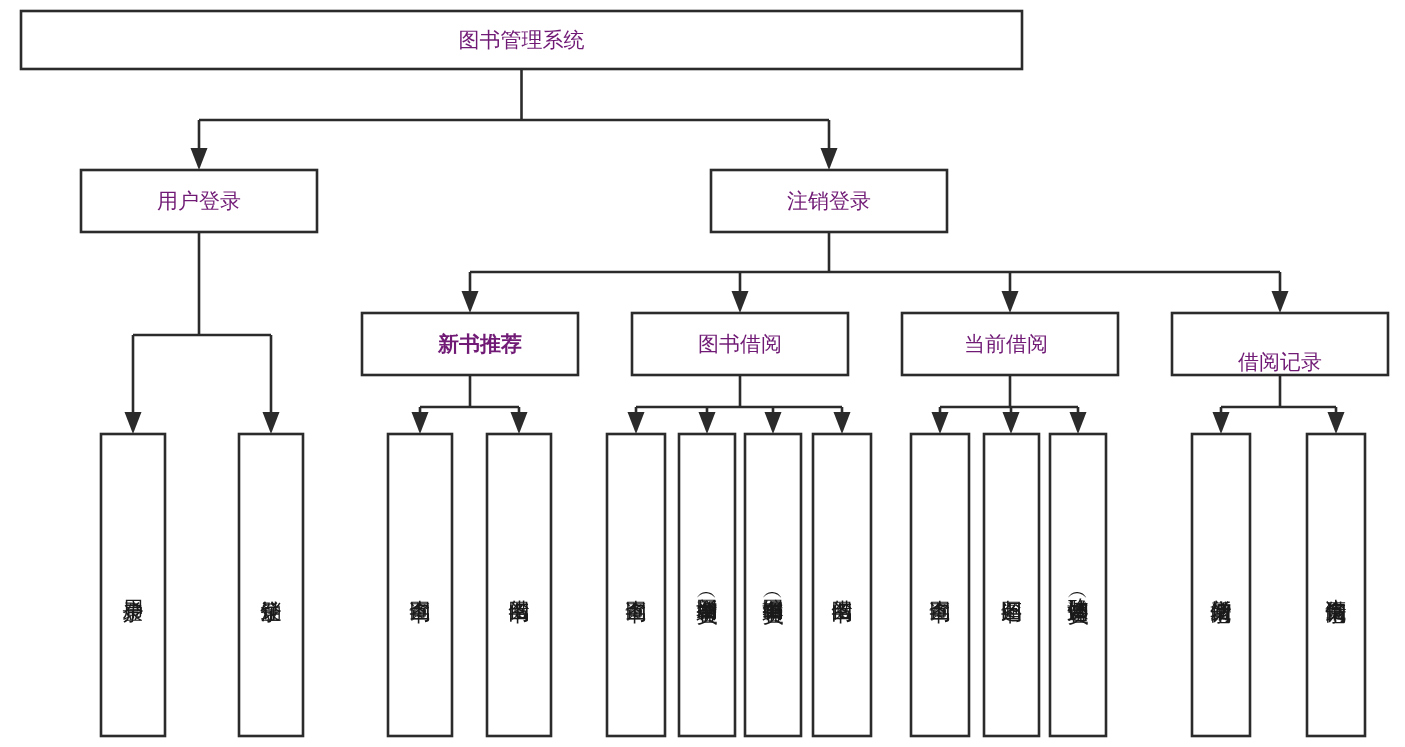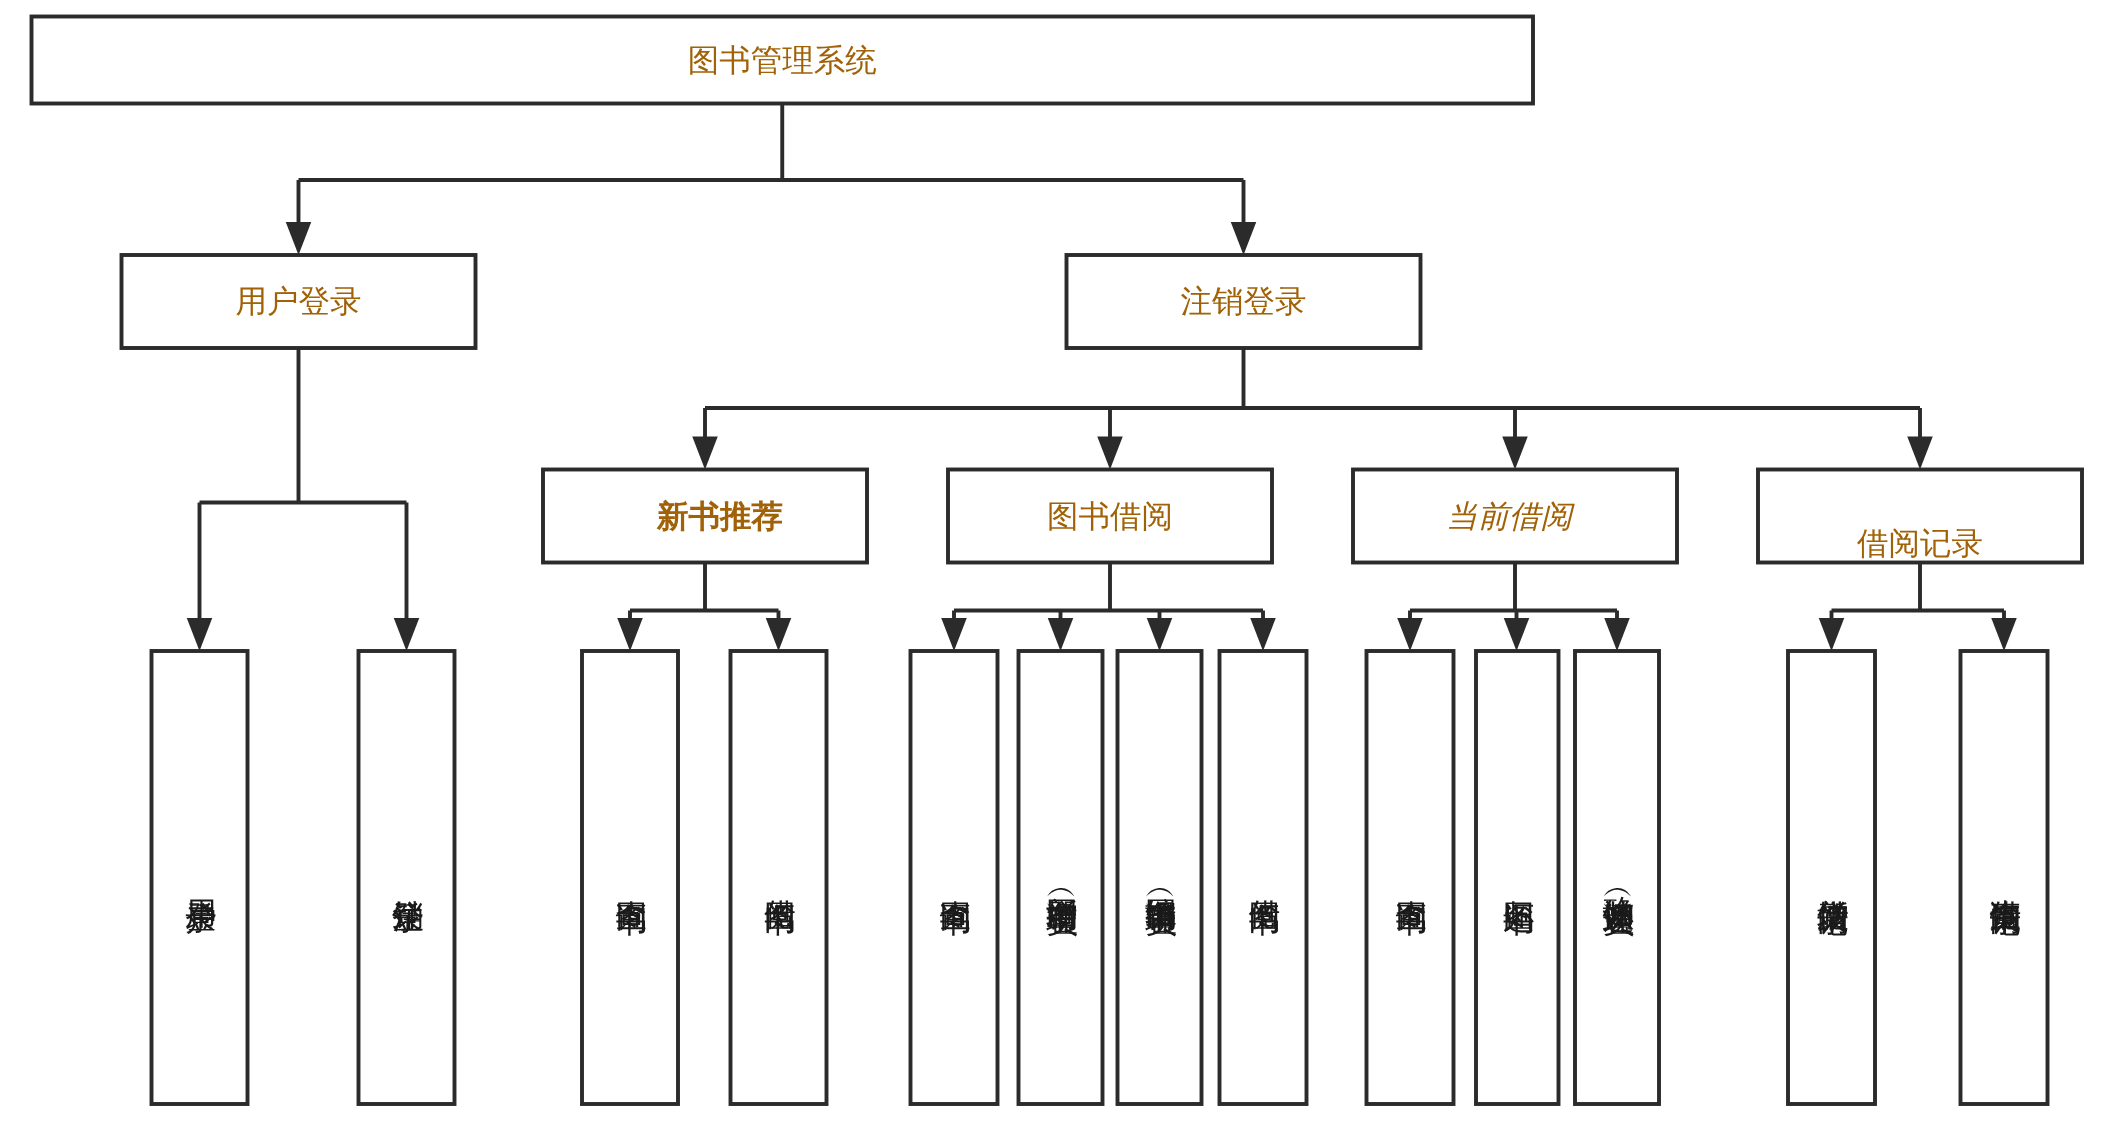--- a/index.html
+++ b/index.html
@@ -55,21 +55,21 @@
     display: flex;
     align-items: center;
     justify-content: center;
     white-space: nowrap;
     pointer-events: none;
   }
   .hlabel {
     position: absolute;
     font-family: "Liberation Sans", "DejaVu Sans", sans-serif;
     font-size: 21px;
-    color: #a16207;
+    color: #701a75;
     display: flex;
     align-items: center;
     justify-content: center;
     white-space: nowrap;
     pointer-events: none;
   }
   .watermark {
     position: absolute;
     right: 8px;
     bottom: 6px;
@@ -190,21 +190,21 @@
     <rect class="node-box" x="1307" y="434" width="58" height="302"></rect>
   </svg>
 
   <div class="hlabel" style="left:21px; top:11px; width:1001px; height:58px;">图书管理系统</div>
 
   <div class="hlabel" style="left:81px; top:170px; width:236px; height:62px;">用户登录</div>
   <div class="hlabel" style="left:711px; top:170px; width:236px; height:62px;">注销登录</div>
 
   <div class="hlabel" style="left:362px; top:313px; width:236px; height:62px;font-weight:bold;">新书推荐</div>
   <div class="hlabel" style="left:632px; top:313px; width:216px; height:62px;">图书借阅</div>
-  <div class="hlabel" style="left:902px; top:313px; width:208px; height:62px;font-style:italic;">当前借阅</div>
+  <div class="hlabel" style="left:902px; top:313px; width:208px; height:62px;">当前借阅</div>
   <div class="hlabel" style="left:1172px; top:331px; width:216px; height:62px;">借阅记录</div>
 
   <div class="vlabel" style="left:101px; top:434px; width:64px; height:302px;">用户登录</div>
   <div class="vlabel" style="left:239px; top:434px; width:64px; height:302px;">注销登录</div>
   <div class="vlabel" style="left:388px; top:434px; width:64px; height:302px;">查询图书</div>
   <div class="vlabel" style="left:487px; top:434px; width:64px; height:302px;">借阅图书</div>
   <div class="vlabel" style="left:607px; top:434px; width:58px; height:302px;">查询图书</div>
   <div class="vlabel" style="left:679px; top:434px; width:56px; height:302px;">新增图书（管理员）</div>
   <div class="vlabel" style="left:745px; top:434px; width:56px; height:302px;">编辑图书（管理员）</div>
   <div class="vlabel" style="left:813px; top:434px; width:58px; height:302px;">借阅图书</div>

